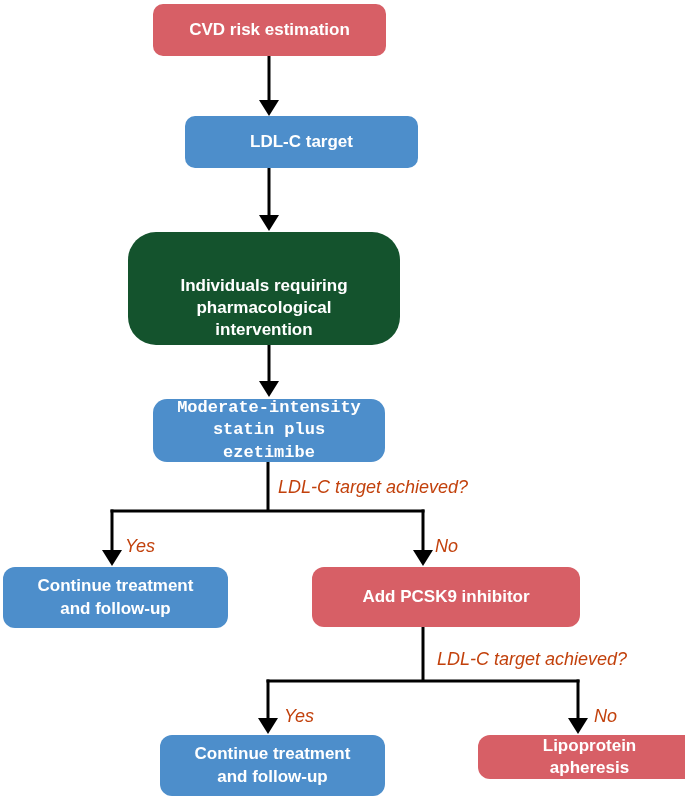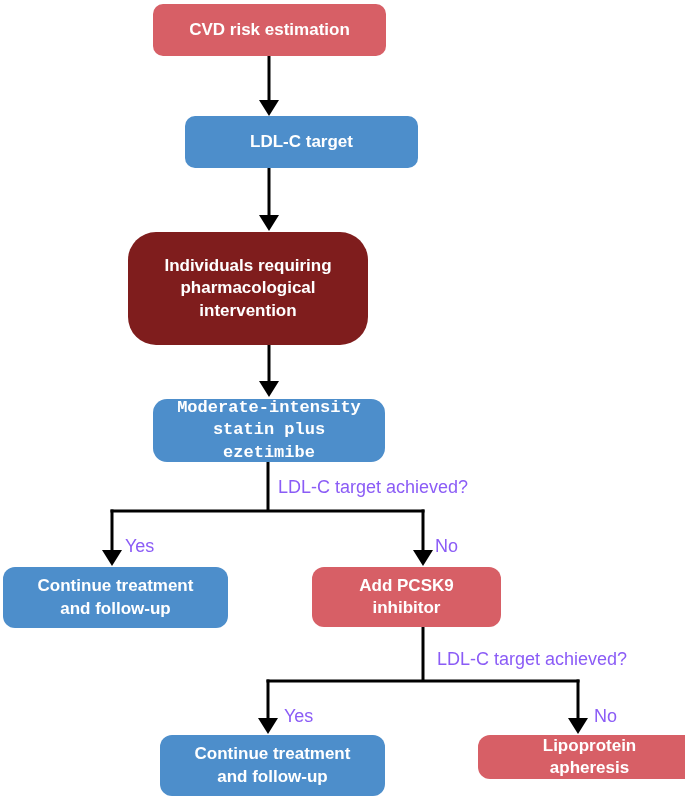--- a/index.html
+++ b/index.html
@@ -37,24 +37,25 @@
   }
   .node.red  { background: #d75f66; }
   .node.blue { background: #4d8ecb; }
   .r10 { border-radius: 10px; }
   .r12 { border-radius: 12px; }
   .r14 { border-radius: 14px; font-family: Liberation Mono, monospace; }
   .r28 { border-radius: 28px; }
   .edge-label {
     position: absolute;
     z-index: 1;
-    color: #8b5cf6;
+    color: #c2410c;
     font-size: 18px;
     font-weight: normal;
     white-space: nowrap;
+    font-style: italic;
   }
 </style>
 </head>
 <body>
 
 <div class="canvas">
 
   <svg viewBox="0 0 685 799">
     <g stroke="#000000" stroke-width="3" fill="#000000">
       <path d="M269 56 V101" fill="none"></path>
@@ -87,21 +88,21 @@
   </svg>
 
   <div class="node red r10" style="left: 153px; top: 4px; width: 233px; height: 52px; background: rgb(215, 95, 102);">
     <span>CVD risk estimation</span>
   </div>
 
   <div class="node blue r10" style="left: 153px; top: 116px; width: 233px; height: 52px; background: rgb(77, 142, 203); margin-left: 32px;">
     <span>LDL-C target</span>
   </div>
 
-  <div class="node red r28" style="left: 128px; top: 232px; width: 240px; height: 113px; background: #7f1d1d;">
+  <div class="node red r28" style="left: 128px; top: 232px; width: 272px; height: 113px; background: #14532d; align-items: flex-end;">
     <span>Individuals requiring
 pharmacological
 intervention</span>
   </div>
 
   <div class="node blue r14" style="left: 153px; top: 399px; width: 232px; height: 63px; background: rgb(77, 142, 203);">
     <span>Moderate-intensity
 statin plus ezetimibe</span>
   </div>
 
@@ -109,21 +110,21 @@
 
   <div class="edge-label" style="left:125px; top:536px;">Yes</div>
 
   <div class="edge-label" style="left:435px; top:536px;">No</div>
 
   <div class="node blue r12" style="left: 3px; top: 567px; width: 225px; height: 61px; background: rgb(77, 142, 203);">
     <span>Continue treatment
 and follow-up</span>
   </div>
 
-  <div class="node red r12" style="left: 312px; top: 567px; width: 189px; height: 60px; background: rgb(215, 95, 102);">
+  <div class="node red r12" style="left: 312px; top: 567px; width: 268px; height: 60px; background: rgb(215, 95, 102);">
     <span>Add PCSK9 inhibitor</span>
   </div>
 
   <div class="edge-label" style="left:437px; top:649px;">LDL-C target achieved?</div>
 
   <div class="edge-label" style="left:284px; top:706px;">Yes</div>
 
   <div class="edge-label" style="left:594px; top:706px;">No</div>
 
   <div class="node blue r12" style="left: 160px; top: 735px; width: 225px; height: 61px; background: rgb(77, 142, 203);">

